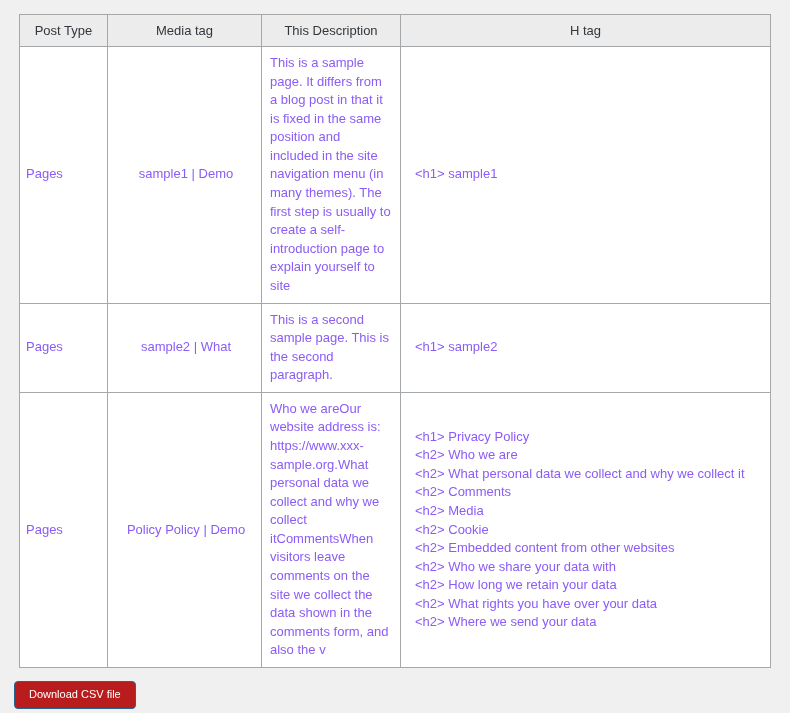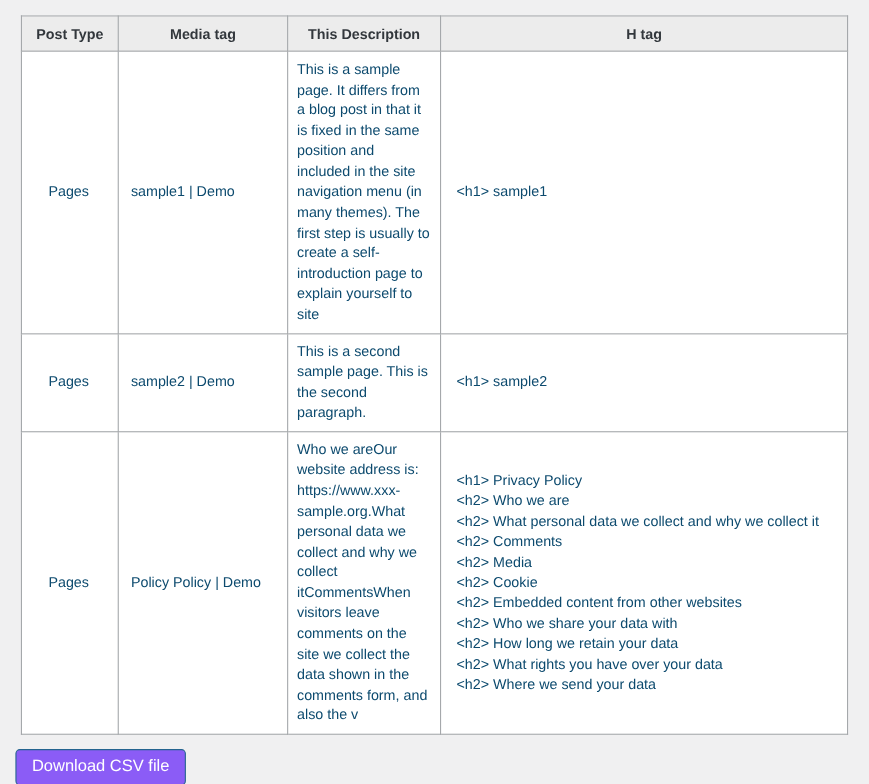--- a/index.html
+++ b/index.html
@@ -23,49 +23,49 @@
     background: #ffffff;
   }
   table.seo-table th,
   table.seo-table td {
     border: 1px solid #a5a8ab;
   }
   table.seo-table thead th {
     background: #ececec;
     color: #32373c;
     font-size: 13px;
-    font-weight: bold;
+    font-weight: normal;
     text-align: center;
     height: 32px;
     padding: 4px 6px;
   }
   table.seo-table tbody td {
-    color: #0c4a6e;
+    color: #8b5cf6;
     font-size: 13px;
     line-height: 1.43;
     vertical-align: middle;
     background: #ffffff;
   }
   tr.row-1 { height: 250px; }
   tr.row-2 { height: 88px; }
   tr.row-3 { height: 266px; }
-  td.cell-post-type { padding: 6px 8px 6px 24px; }
-  td.cell-title-tag { padding: 6px 8px 6px 11px; }
+  td.cell-post-type { padding: 6px 8px 6px 6px; }
+  td.cell-title-tag { padding: 6px 8px 6px 11px; text-align: center; }
   td.cell-meta      { padding: 7px 8px; word-wrap: break-word; }
   td.cell-htag      { padding: 7px 10px 7px 14px; white-space: pre-line; }
   .download-btn {
     display: inline-block;
     margin: 13px 16px 0 0;
     padding: 6px 14px 7px 14px;
-    background: #8b5cf6;
+    background: #b91c1c;
     border: 1px solid #24648f;
     border-radius: 4px;
     color: #ffffff;
     font-family: "Liberation Sans", "DejaVu Sans", sans-serif;
-    font-size: 15px;
+    font-size: 11px;
     line-height: 1.2;
     cursor: pointer;
   }
 </style>
 </head>
 <body>
 
 <div class="container">
 
   <table class="seo-table">
@@ -85,21 +85,21 @@
     </thead>
     <tbody>
       <tr class="row-1">
         <td class="cell-post-type">Pages</td>
         <td class="cell-title-tag">sample1 | Demo</td>
         <td class="cell-meta">This is a sample page. It differs from a blog post in that it is fixed in the same position and included in the site navigation menu (in many themes). The first step is usually to create a self-introduction page to explain yourself to site</td>
         <td class="cell-htag">&lt;h1&gt; sample1</td>
       </tr>
       <tr class="row-2">
         <td class="cell-post-type">Pages</td>
-        <td class="cell-title-tag">sample2 | Demo</td>
+        <td class="cell-title-tag">sample2 | What</td>
         <td class="cell-meta">This is a second sample page. This is the second paragraph.</td>
         <td class="cell-htag">&lt;h1&gt; sample2</td>
       </tr>
       <tr class="row-3">
         <td class="cell-post-type">Pages</td>
         <td class="cell-title-tag">Policy Policy | Demo</td>
         <td class="cell-meta">Who we areOur website address is: https://www.xxx-sample.org.What personal data we collect and why we collect itCommentsWhen visitors leave comments on the site we collect the data shown in the comments form, and also the v</td>
         <td class="cell-htag">&lt;h1&gt; Privacy Policy
 &lt;h2&gt; Who we are
 &lt;h2&gt; What personal data we collect and why we collect it

